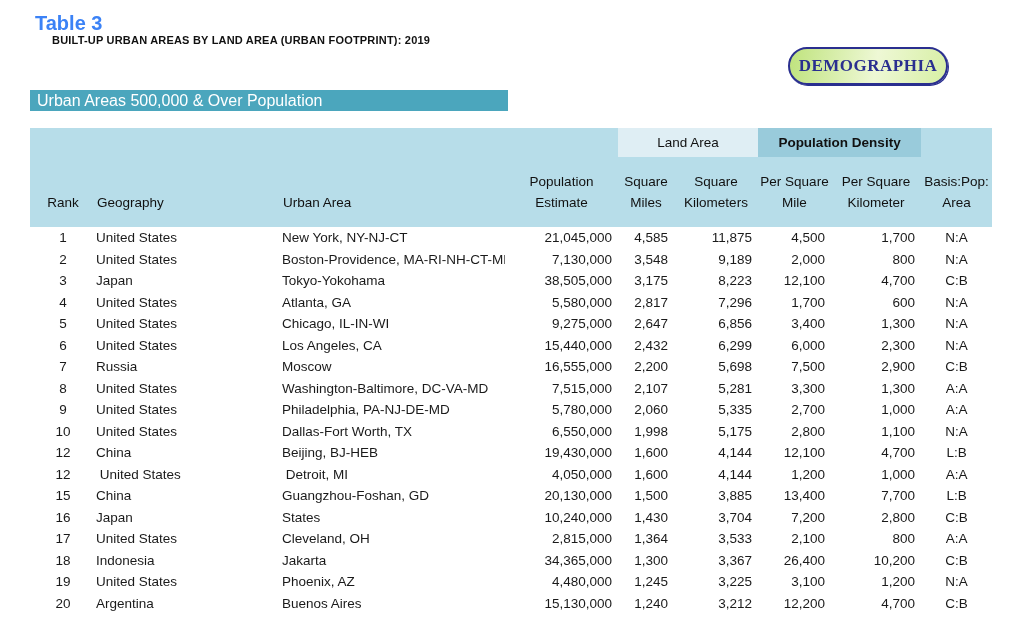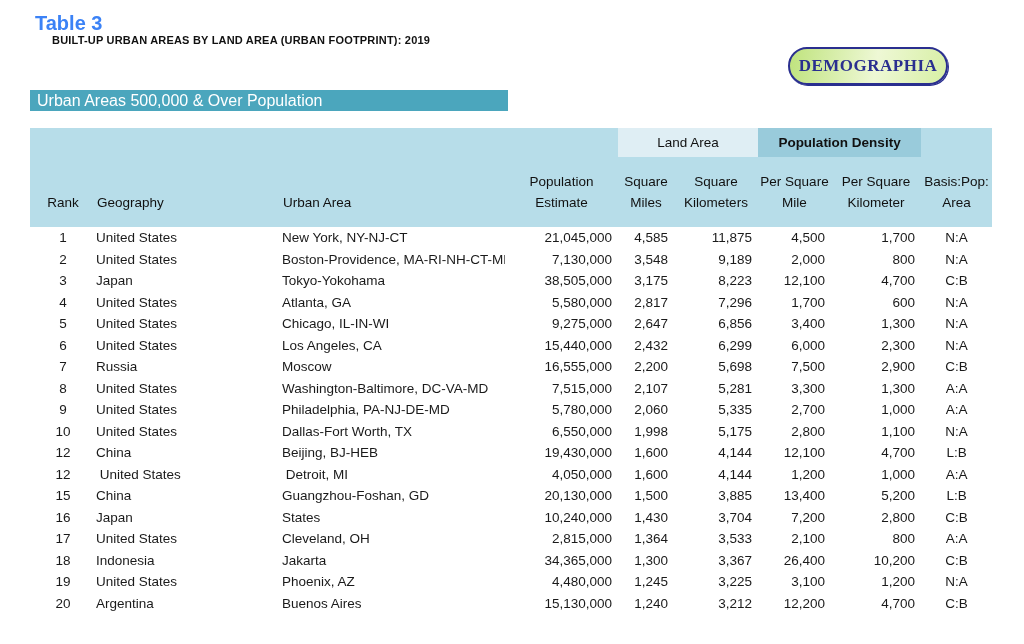--- a/index.html
+++ b/index.html
@@ -281,21 +281,21 @@
     <td class="a-c">A:A</td>
   </tr>
         <tr>
     <td class="a-c">15</td>
     <td class="a-l">China</td>
     <td class="a-l">Guangzhou-Foshan, GD</td>
     <td class="a-r">20,130,000</td>
     <td class="a-r">1,500</td>
     <td class="a-r">3,885</td>
     <td class="a-r">13,400</td>
-    <td class="a-r">5,200</td>
+    <td class="a-r">7,700</td>
     <td class="a-c">L:B</td>
   </tr>
         <tr>
     <td class="a-c">16</td>
     <td class="a-l">Japan</td>
     <td class="a-l">States</td>
     <td class="a-r">10,240,000</td>
     <td class="a-r">1,430</td>
     <td class="a-r">3,704</td>
     <td class="a-r">7,200</td>

